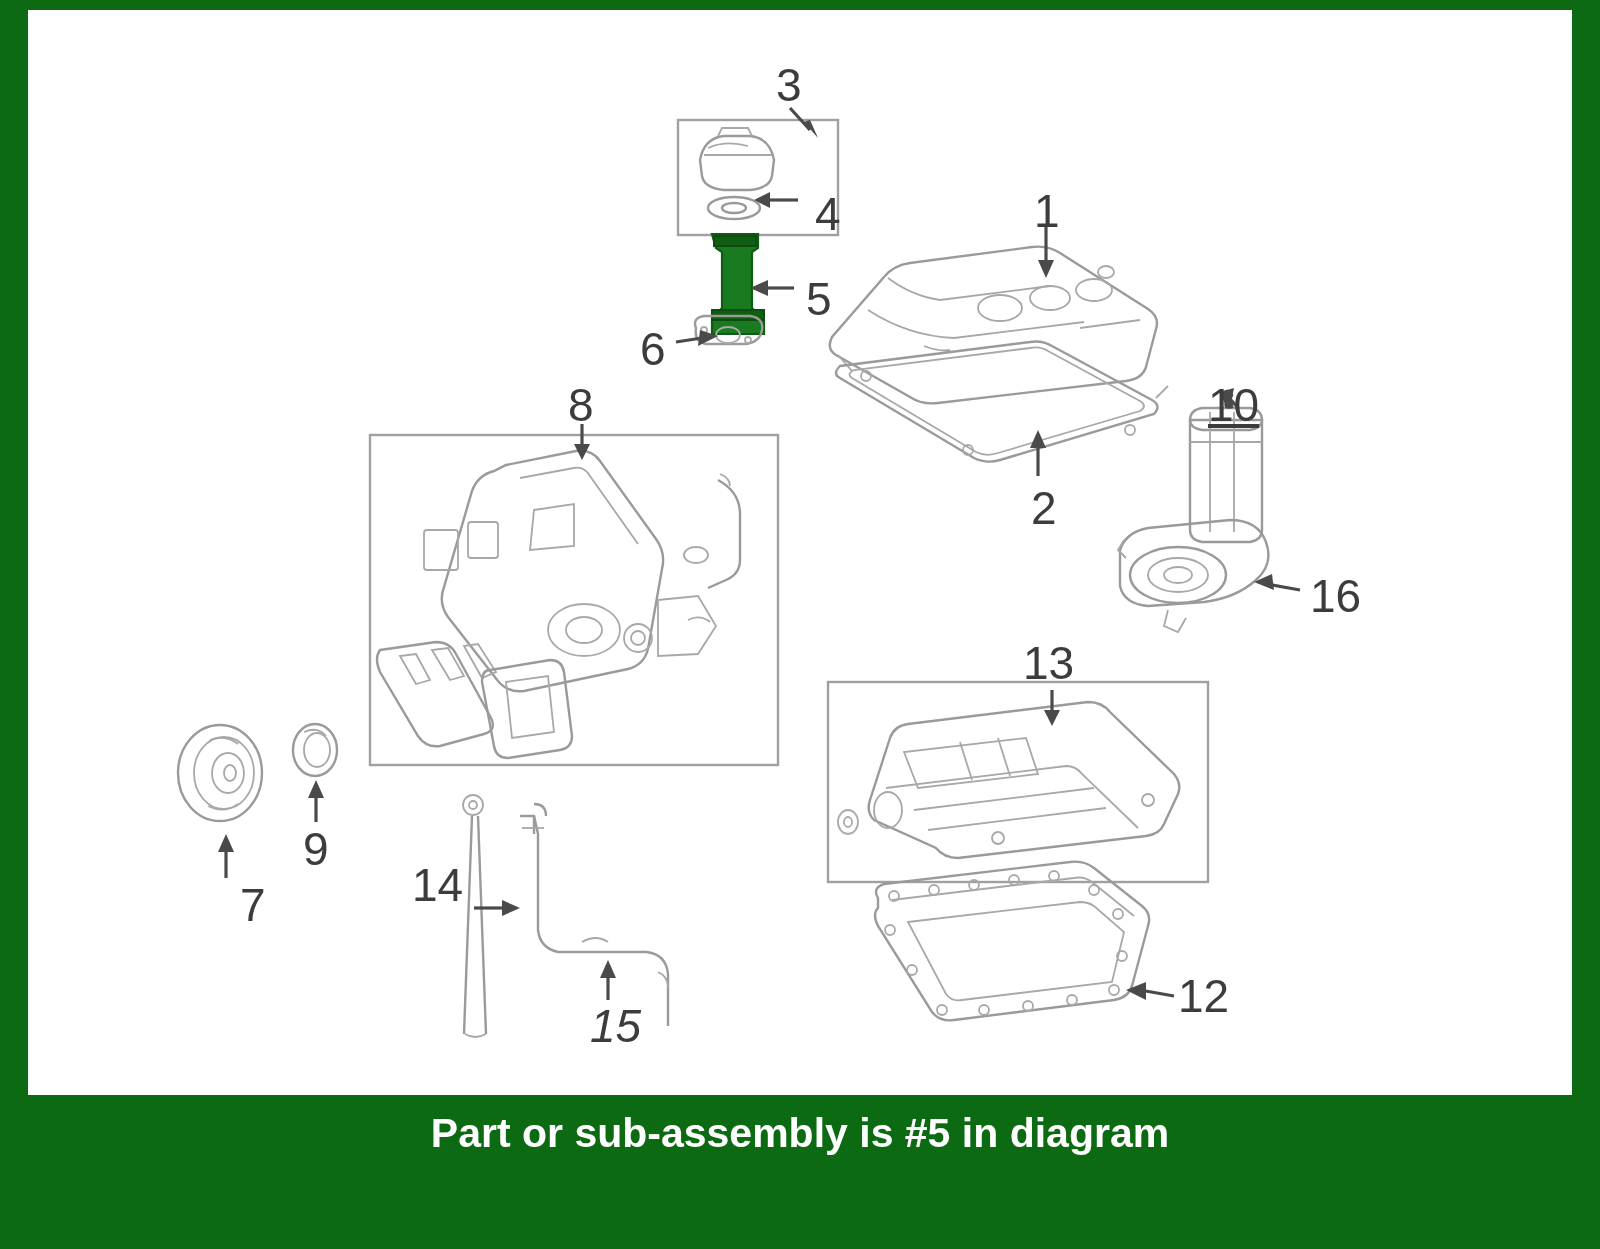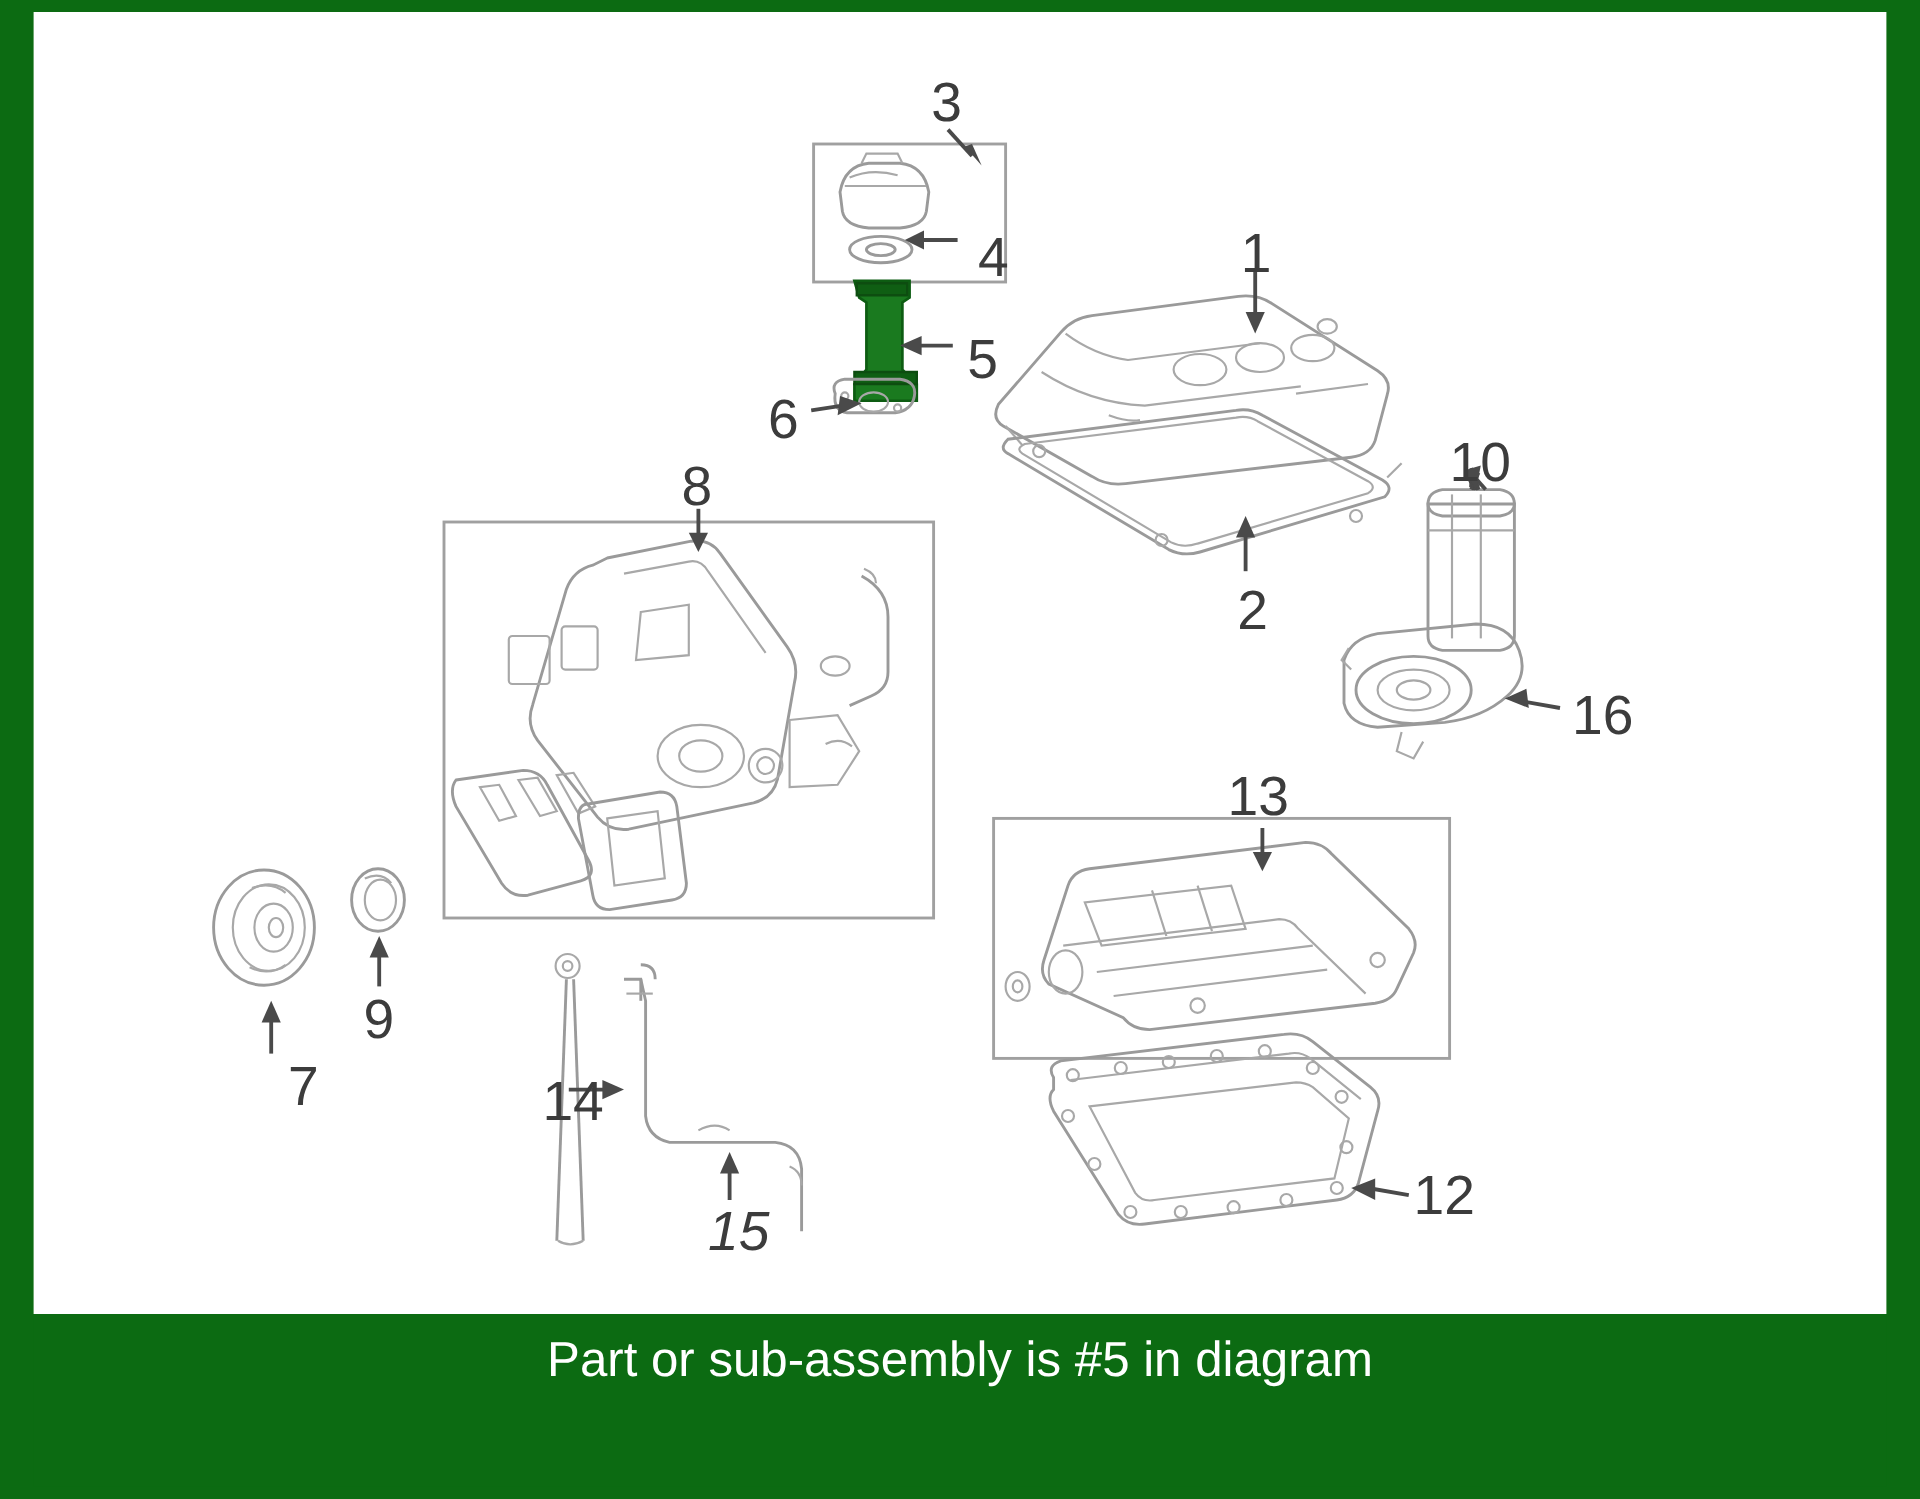--- a/index.html
+++ b/index.html
@@ -42,21 +42,21 @@
     width: 1544px;
     height: 144px;
     background: #0c6b12;
     color: #ffffff;
     text-align: center;
     font-size: 41px;
     line-height: 1.28;
     padding-top: 12px;
     box-sizing: border-box;
   }
-  .banner div { white-space: nowrap; }
+  .banner div { white-space: nowrap; font-weight: bold; }
   svg { position: absolute; left: 0; top: 0; }
   .gl { fill: none; stroke: #9a9a9a; stroke-width: 2.4; }
   .gl-thin { fill: none; stroke: #a8a8a8; stroke-width: 1.8; }
   .gbox { fill: none; stroke: #a0a0a0; stroke-width: 2.4; }
   .arrow { fill: none; stroke: #4a4a4a; stroke-width: 3.2; }
   .ahead { fill: #4a4a4a; }
   .hl { fill: #1a7a1f; stroke: #0d5c12; stroke-width: 2.2; }
   .hl-dark { fill: #0f5e13; stroke: #0d4d10; stroke-width: 2; }
 </style>
 </head>
@@ -287,28 +287,28 @@
         <polygon class="ahead" points="572,968 580,950 588,968"></polygon>
       </g>
     </svg>
 
     <div class="num" style="left:748px; top:52px;">3</div>
     <div class="num" style="left:787px; top:181px;">4</div>
     <div class="num" style="left:778px; top:266px;">5</div>
     <div class="num" style="left:612px; top:316px;">6</div>
     <div class="num" style="left:1006px; top:178px;">1</div>
     <div class="num" style="left:1003px; top:475px;">2</div>
-    <div class="num" style="left:1180px; top:352px;">10</div>
+    <div class="num" style="left:1180px; top:372px;text-decoration:underline;">10</div>
     <div class="num" style="left:1282px; top:563px;">16</div>
     <div class="num" style="left:540px; top:372px;">8</div>
     <div class="num" style="left:995px; top:630px;">13</div>
     <div class="num" style="left:1150px; top:963px;">12</div>
     <div class="num" style="left:212px; top:872px;">7</div>
     <div class="num" style="left:275px; top:816px;">9</div>
-    <div class="num" style="left:384px; top:884px;margin-left:40px;">14</div>
+    <div class="num" style="left:384px; top:852px;">14</div>
     <div class="num" style="left:562px; top:993px;font-style:italic;">15</div>
   </div>
 
   <div class="banner">
     <div>Part or sub-assembly is #5 in diagram</div>
   </div>
 
 </div>
 
 </body></html>

